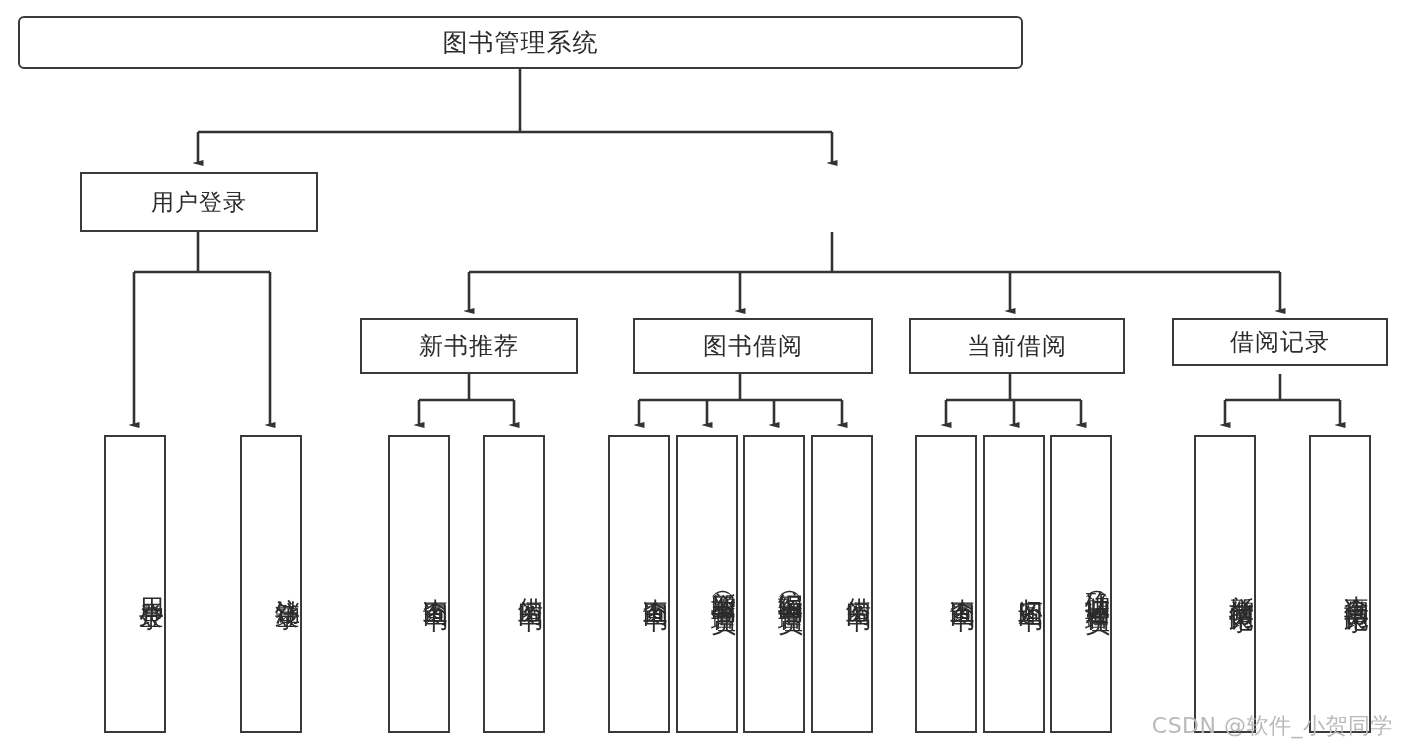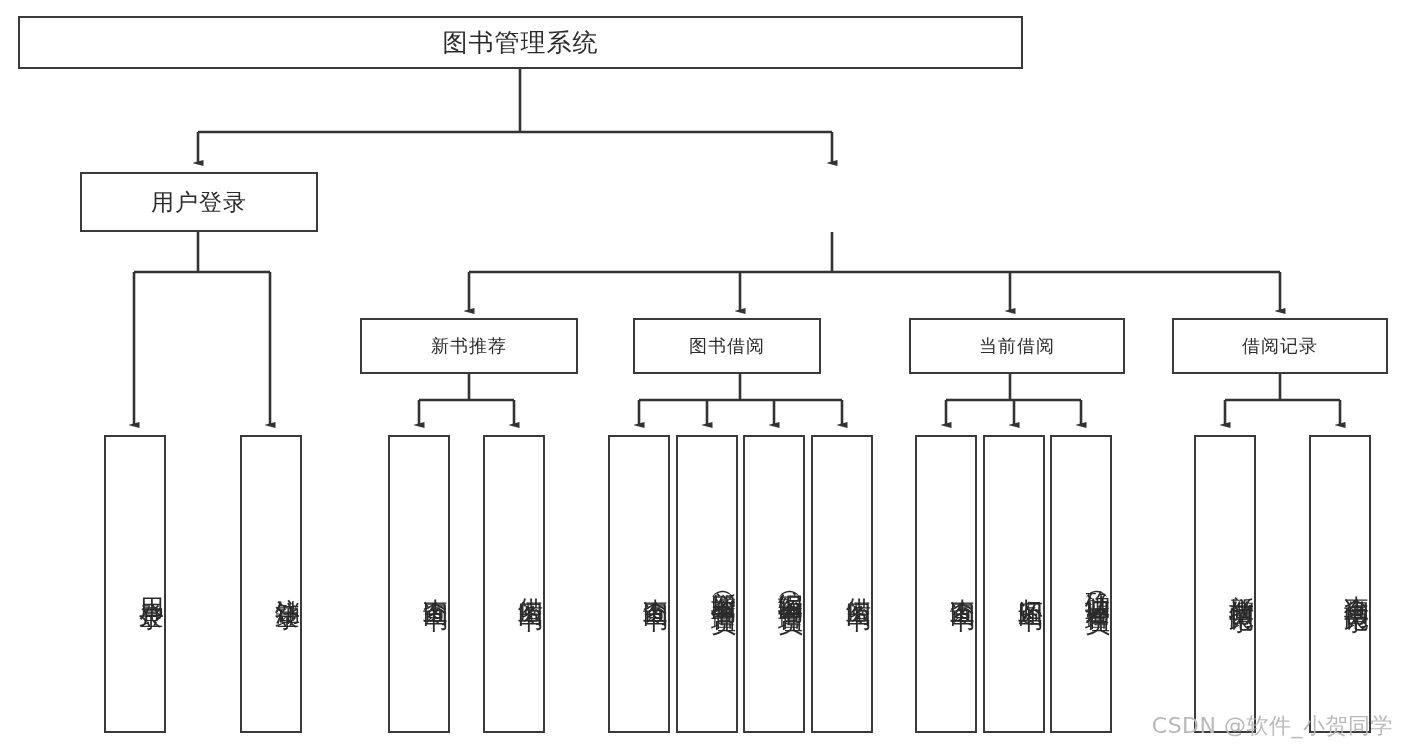--- a/index.html
+++ b/index.html
@@ -30,21 +30,21 @@
     color: #2b2b2b;
     letter-spacing: 1px;
   }
   .node.root {
     font-size: 25px;
   }
   .node.level2 {
     font-size: 23px;
   }
   .node.level3 {
-    font-size: 18px;
+    font-size: 24px;
   }
   
   .node.leaf {
     border-width: 2.5px;
     writing-mode: vertical-rl;
     text-orientation: upright;
     font-size: 25px;
     line-height: 1.05;
     letter-spacing: 3px;
     padding: 8px 0;
@@ -123,42 +123,42 @@
       <path d="M1014,400 L1014,425" marker-end="url(#arrow)"></path>
       <path d="M1081,400 L1081,425" marker-end="url(#arrow)"></path>
 
       <path d="M1280,374 L1280,400"></path>
       <path d="M1225,400 L1340,400"></path>
       <path d="M1225,400 L1225,425" marker-end="url(#arrow)"></path>
       <path d="M1340,400 L1340,425" marker-end="url(#arrow)"></path>
     </g>
   </svg>
 
-  <div class="node root" style="left:18px; top:16px; width:1005px; height:53px;">
+  <div class="node root" style="left:18px; top:16px; width:1005px; height:53px;border-radius:6px;">
     <span>图书管理系统</span>
   </div>
 
   <div class="node level2" style="left:80px; top:172px; width:238px; height:60px;">
     <span>用户登录</span>
   </div>
 
 
   <div class="node level3" style="left:360px; top:318px; width:218px; height:56px;">
     <span>新书推荐</span>
   </div>
 
-  <div class="node level3" style="left:633px; top:318px; width:188px; height:56px;">
+  <div class="node level3" style="left:633px; top:318px; width:240px; height:56px;">
     <span>图书借阅</span>
   </div>
 
   <div class="node level3" style="left:902px; top:318px; width:216px; height:56px;margin-left:7px;">
     <span>当前借阅</span>
   </div>
 
-  <div class="node level3" style="left:1172px; top:318px; width:216px; height:56px;">
+  <div class="node level3" style="left:1172px; top:318px; width:216px; height:48px;">
     <span>借阅记录</span>
   </div>
 
   <div class="node leaf" style="left:104px; top:435px; width:62px; height:298px;">
     <span>用户登录</span>
   </div>
   <div class="node leaf" style="left:240px; top:435px; width:62px; height:298px;">
     <span>注销登录</span>
   </div>
 

